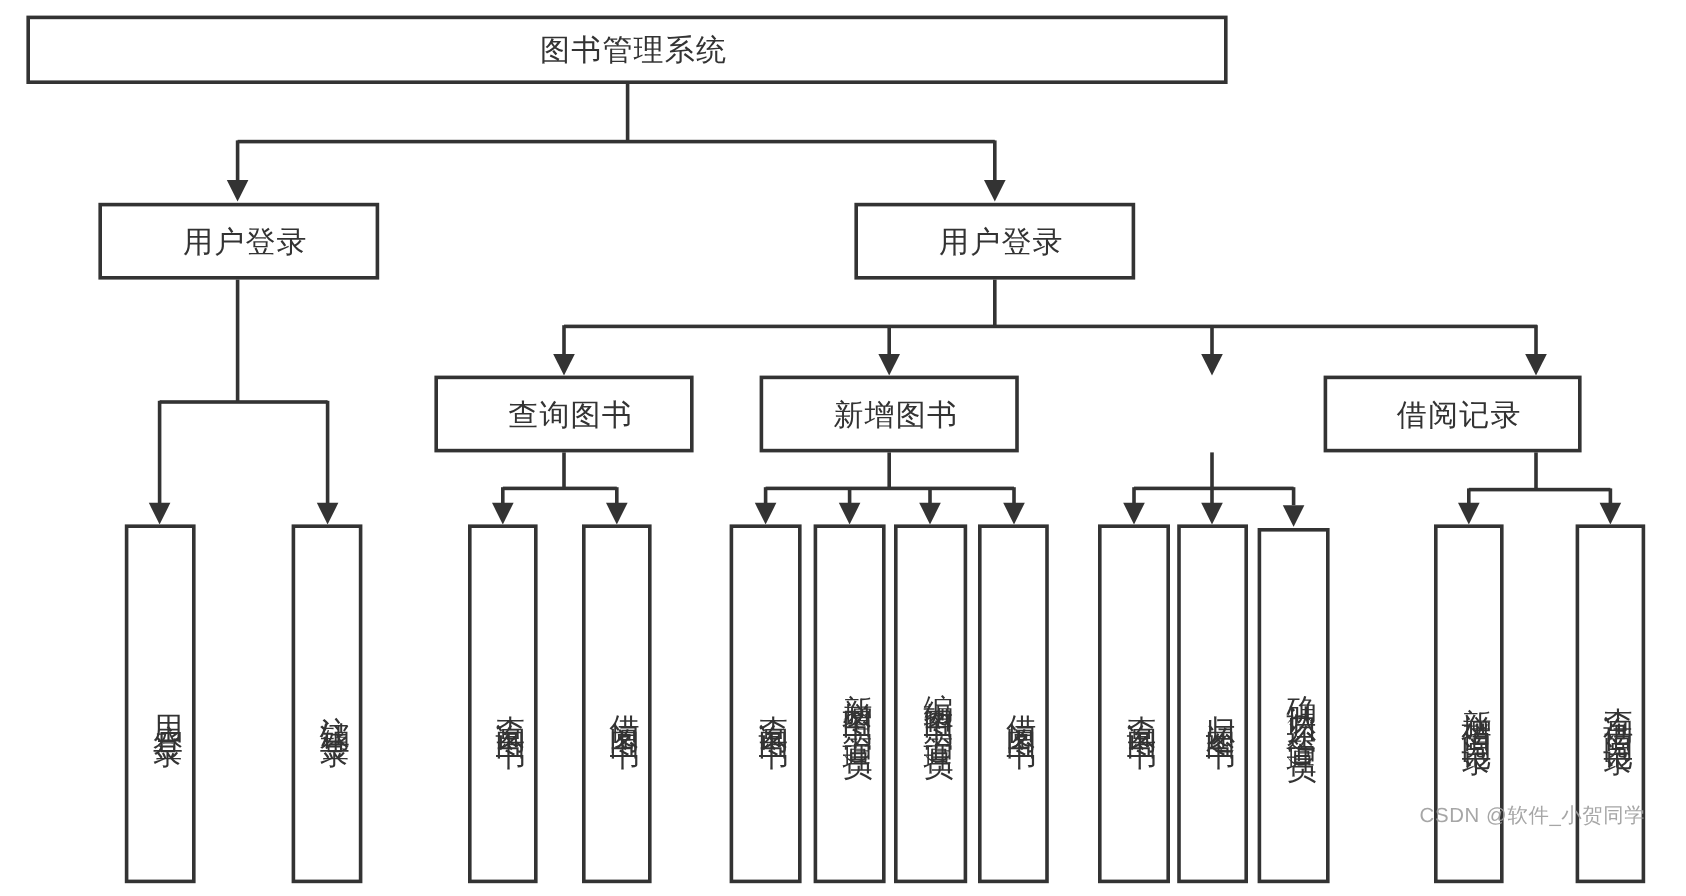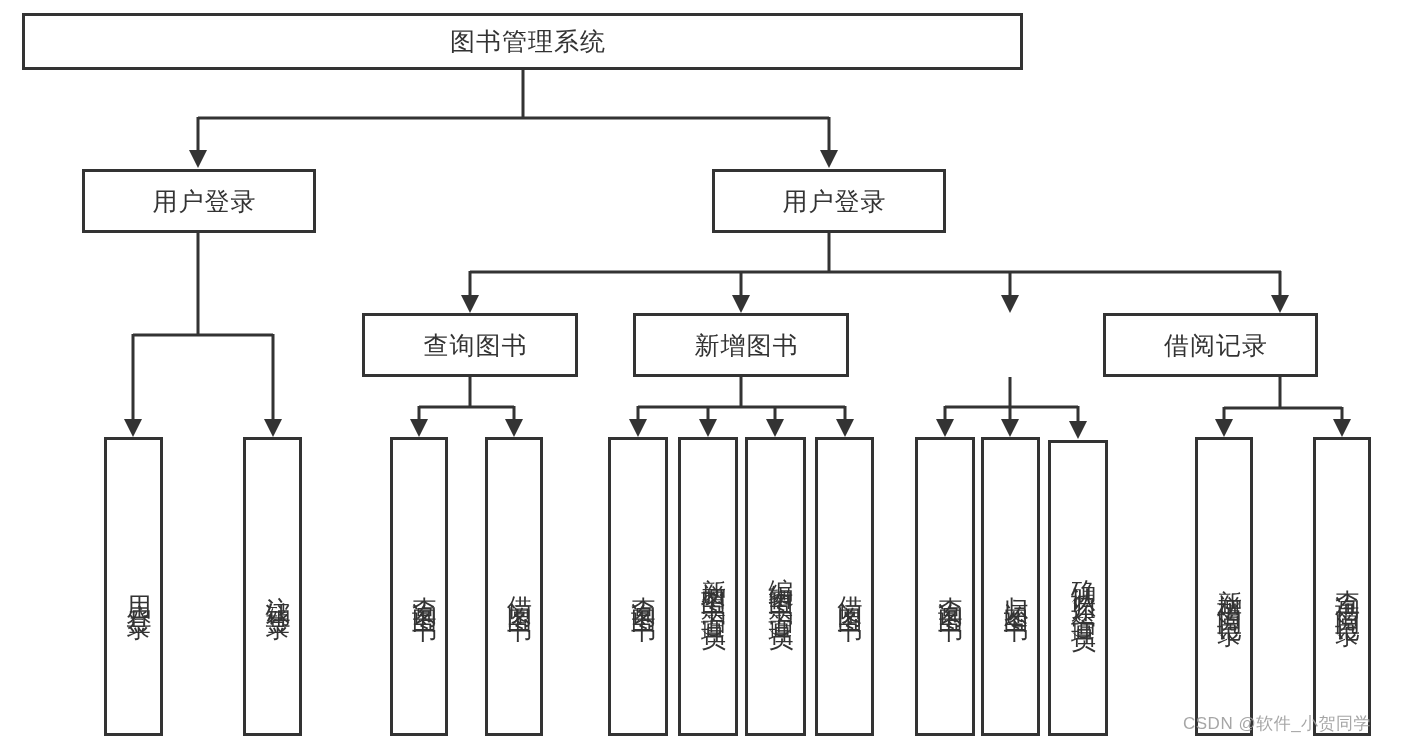--- a/index.html
+++ b/index.html
@@ -47,21 +47,21 @@
     position: absolute;
     width: 0; height: 0;
     border-left: 9px solid transparent;
     border-right: 9px solid transparent;
     border-top: 18px solid #333333;
     transform: translateX(-50%);
   }
   .watermark {
     position: absolute;
     left: 1183px;
-    top: 712px;
+    top: 668px;
     font-size: 17px;
     color: rgba(158,158,158,0.92);
     letter-spacing: 0.5px;
     white-space: nowrap;
     z-index: 5;
   }
 </style>
 </head>
 <body>
 

